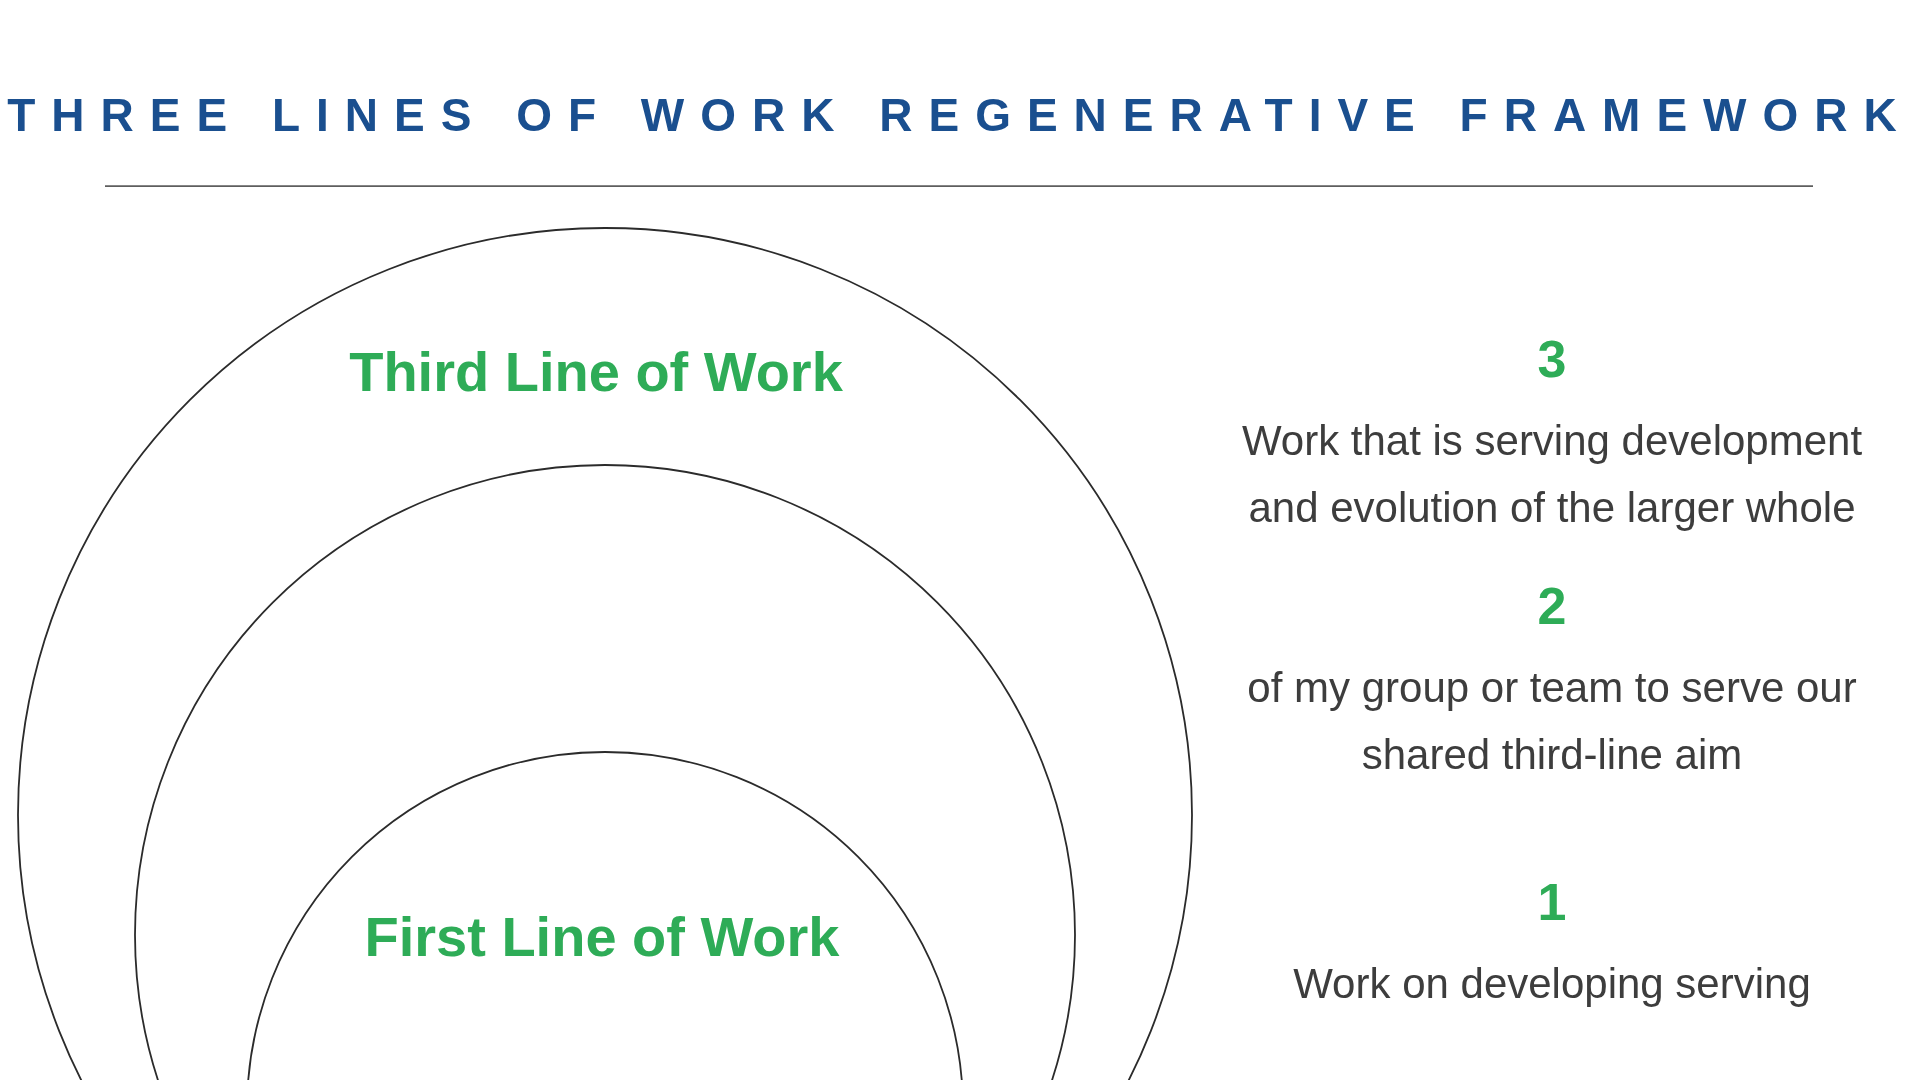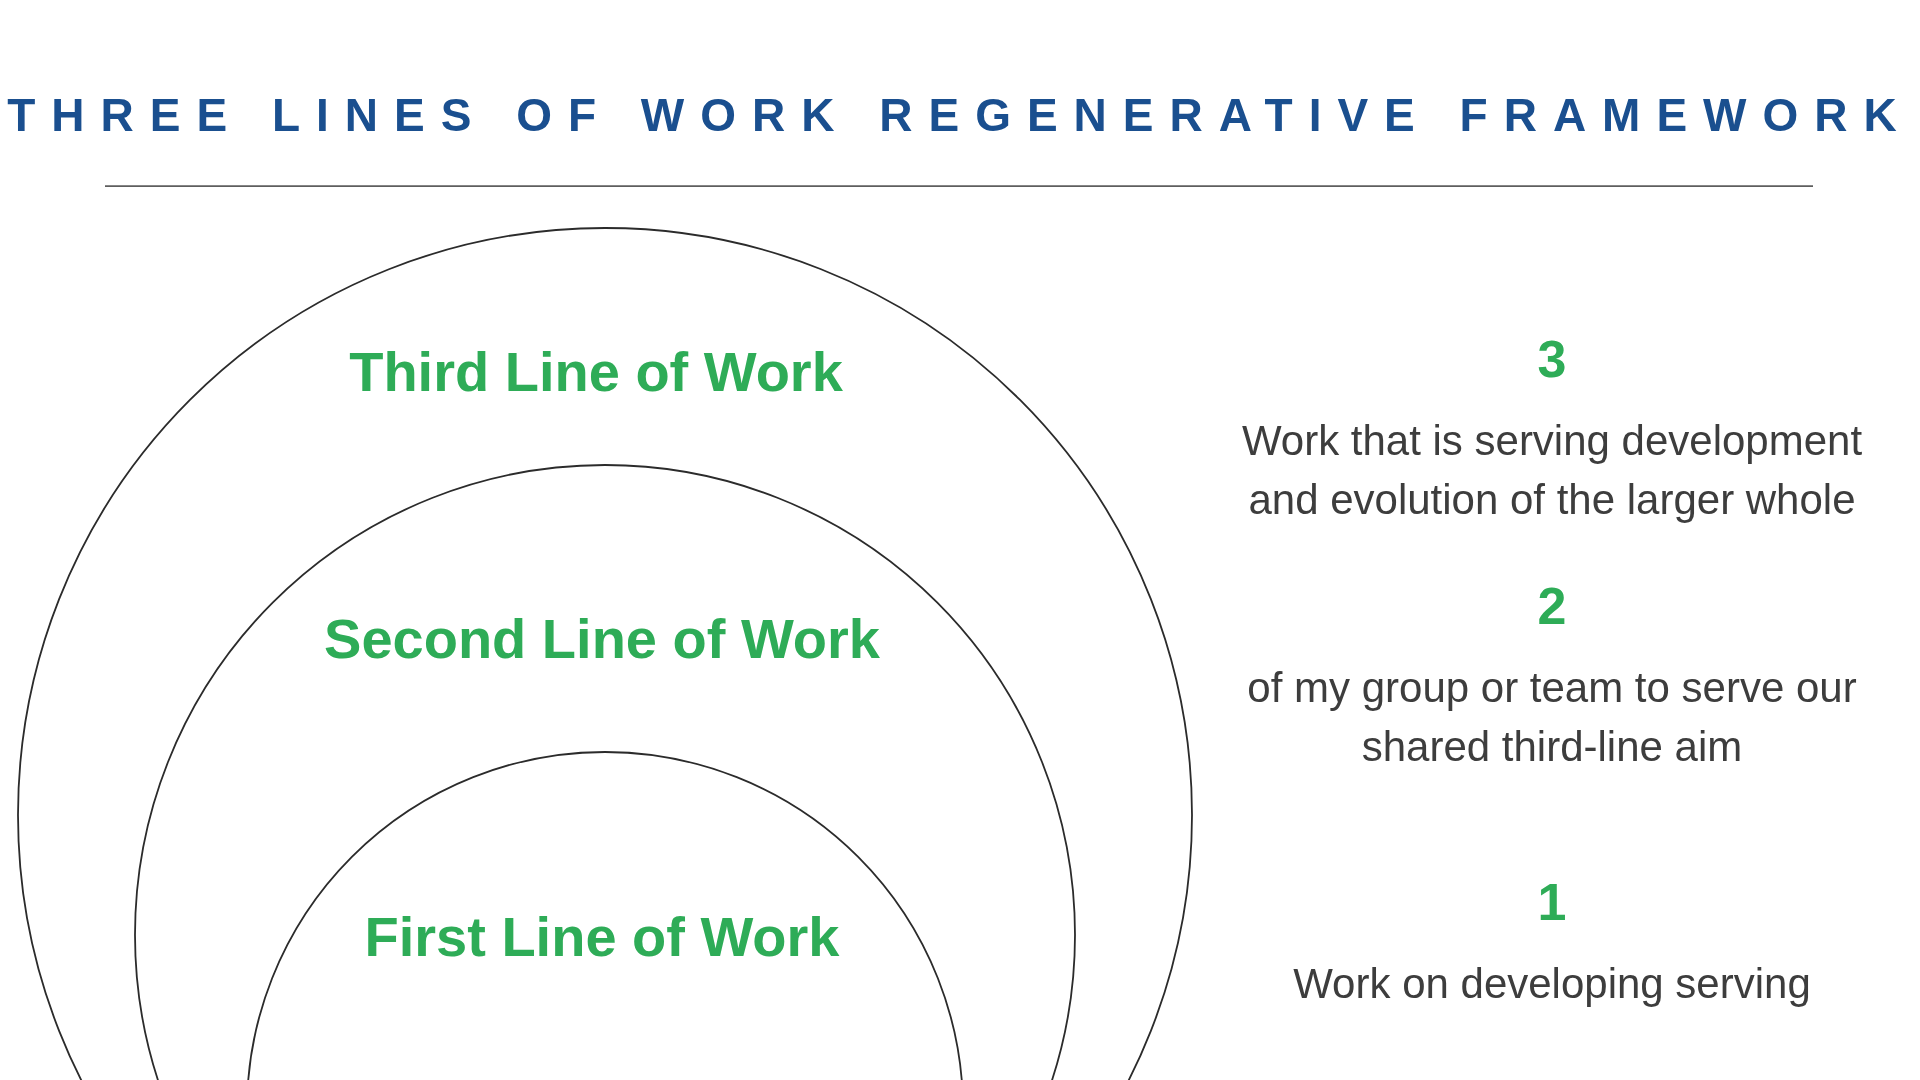--- a/index.html
+++ b/index.html
@@ -21,40 +21,39 @@
   .ring-label{
     position:absolute;transform:translate(-50%,-50%);white-space:nowrap;
     font-size:56px;font-weight:bold;color:#2eac57;
   }
   .legend{position:absolute;left:1192px;top:0;width:720px;height:1080px;text-align:center;}
   .legend-item{position:absolute;left:0;width:720px;}
   .legend-number{
     font-size:52px;font-weight:bold;color:#2eac57;line-height:59px;margin:0 0 22px 0;
   }
   .legend-line{
-    margin:0;font-size:42px;color:#3d3d3d;line-height:59px;white-space:nowrap;
+    margin:8px;font-size:42px;color:#3d3d3d;line-height:59px;white-space:nowrap;
   }
 </style>
 </head>
 <body>
 
 <div class="page">
 
   <h1 class="title">THREE LINES OF WORK REGENERATIVE FRAMEWORK</h1>
 
   <div class="divider"></div>
 
   <svg class="rings" viewBox="0 0 1920 1080" xmlns="http://www.w3.org/2000/svg">
     <circle class="ring" cx="605" cy="815" r="587"></circle>
     <circle class="ring" cx="605" cy="935" r="470"></circle>
     <circle class="ring" cx="605" cy="1110" r="358"></circle>
   </svg>
 
   <div class="ring-label" style="left:596px;top:371px">Third Line of Work</div>
-  <div class="ring-label" style="left:602px;top:638px">Second Line of Work</div>
   <div class="ring-label" style="left:602px;top:936px">First Line of Work</div>
 
   <div class="legend">
 
     <div class="legend-item" style="top:330px">
       <div class="legend-number">3</div>
       <p class="legend-line">Work that is serving development</p>
       <p class="legend-line">and evolution of the larger whole</p>
     </div>
 

